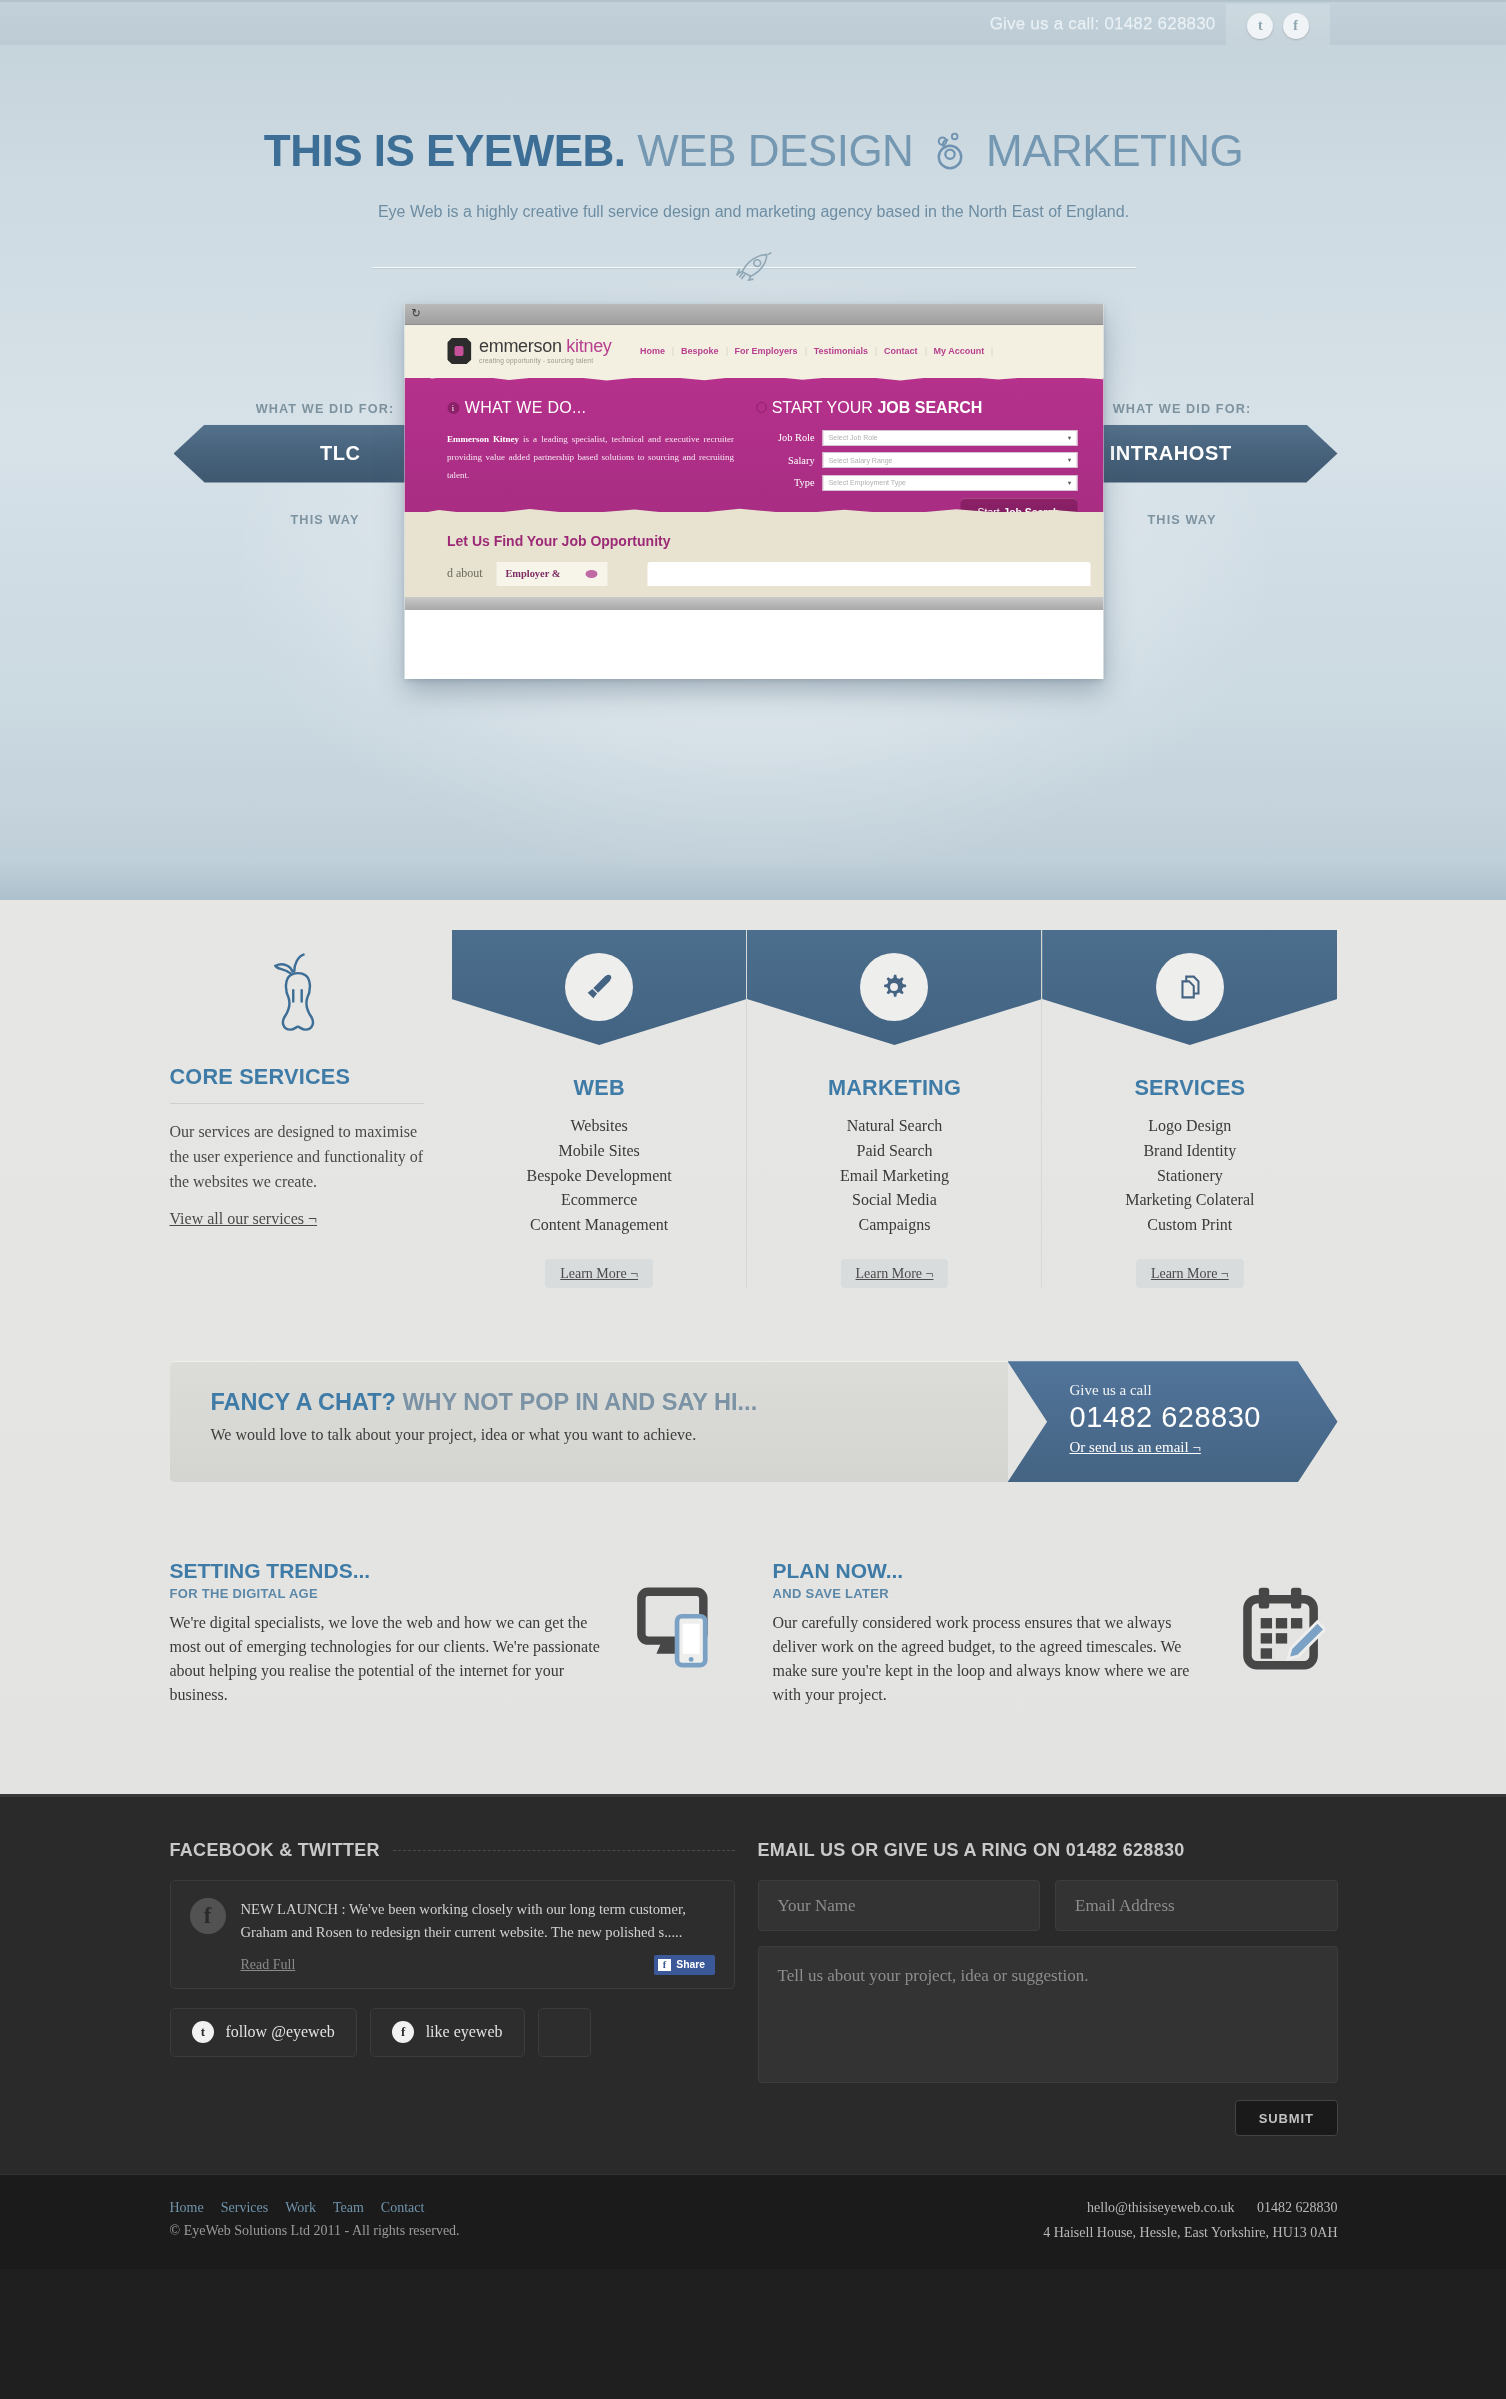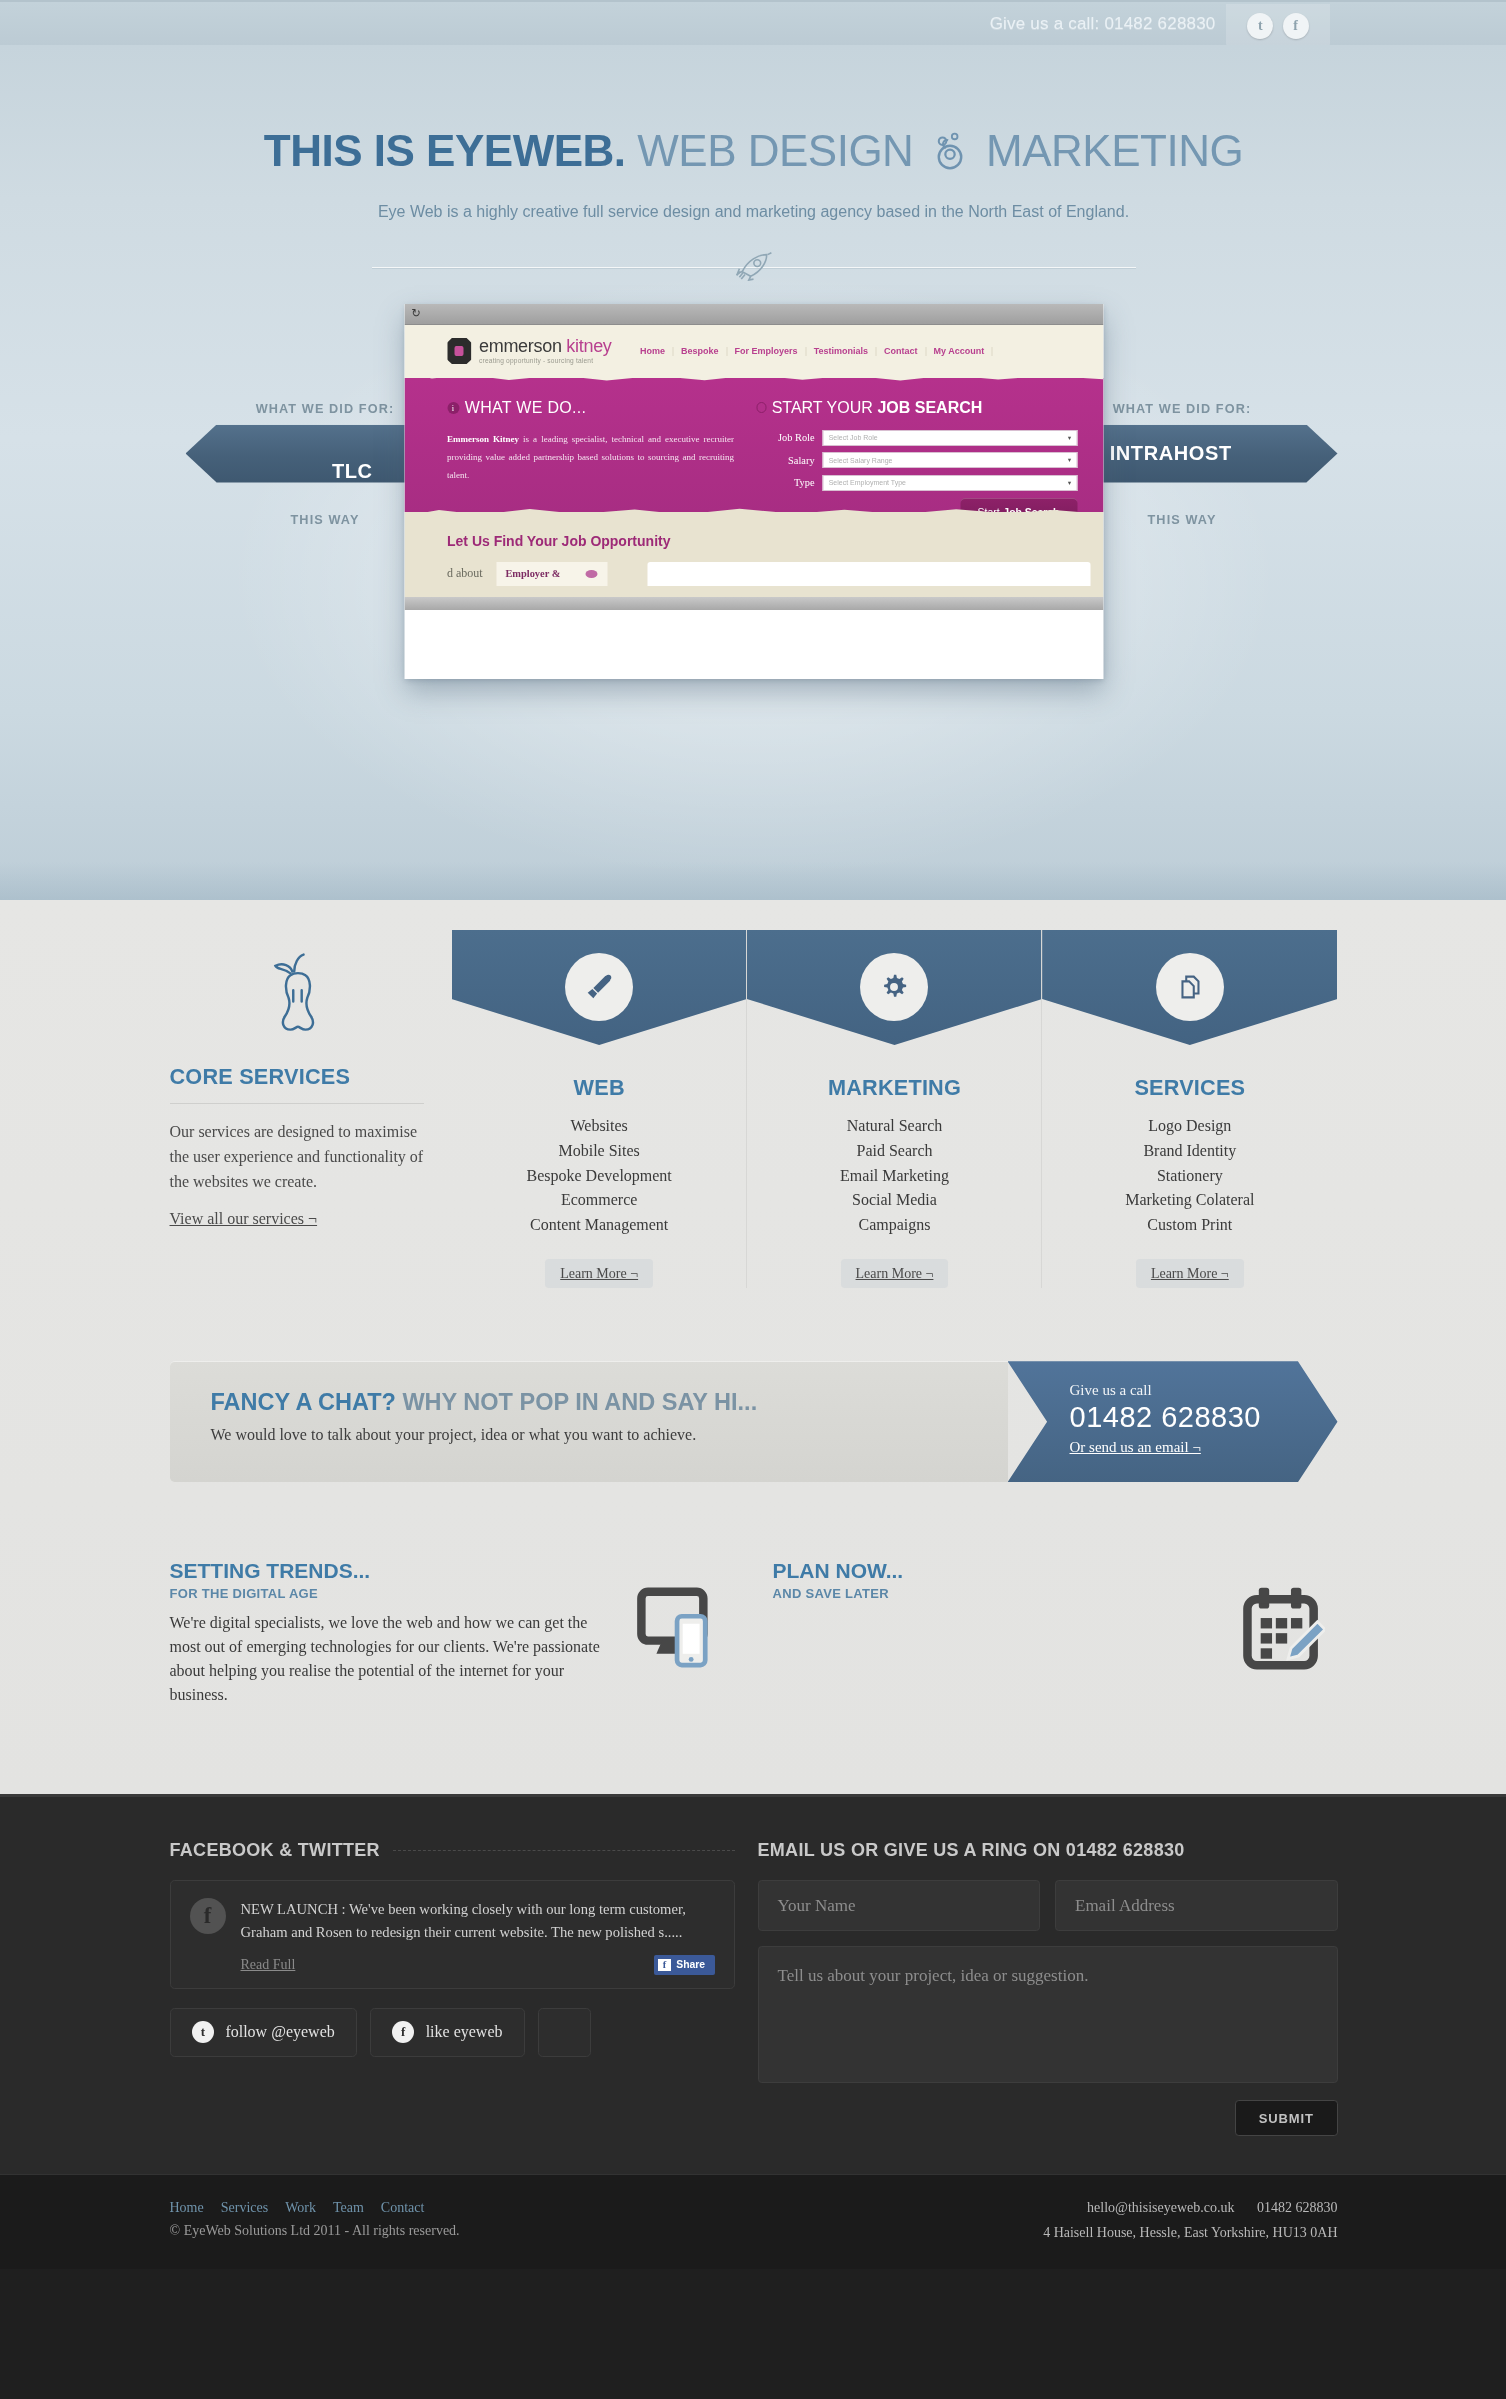--- a/index.html
+++ b/index.html
@@ -121,21 +121,21 @@
   .arrow {
     position: absolute; top: 121px; height: 58px; width: 311px;
     background: linear-gradient(180deg,#54718c 0%, #46617a 52%, #3e5870 100%);
     display: flex; align-items: center; justify-content: center;
     color: #fff; font-size: 20px; font-weight: bold; letter-spacing: 0.6px;
     font-family: "Liberation Sans", sans-serif;
     box-shadow: 0 1.9px 3.8px rgba(60,85,105,.3);
   }
   .arrow.left { left: -19px; clip-path: polygon(10% 0, 100% 0, 100% 100%, 10% 100%, 0 50%); padding-left: 22.6px; }
   .arrow.right { right: -19px; clip-path: polygon(0 0, 90% 0, 100% 50%, 90% 100%, 0 100%); padding-right: 22.6px; }
-  .arrow.left { left: 16px; align-items: flex-end; }
+  .arrow.left { left: 4px; }
   .arrow.right { right: 0px; }
   .sidelabel.l { left: 0; }
   .sidelabel.r { right: 0; }
 
   
   .browser {
     position: absolute; left: 50%; transform: translateX(-50%);
     top: 0; width: 699px; height: 375px;
     background: #fff;
     box-shadow: 0 13px 26px rgba(70,95,115,.38), 0 1.9px 5.6px rgba(60,85,105,.25);
@@ -656,20 +656,21 @@
             <rect x="48" y="34" width="30" height="52" rx="5" fill="#eeeeec" stroke="#7ba2c4" stroke-width="5"></rect>
             <rect x="54" y="42" width="18" height="32" fill="#ffffff"></rect>
             <circle cx="63" cy="80" r="2.6" fill="#7ba2c4"></circle>
           </svg>
         </div>
       </div>
       <div class="tcol">
         <div class="txt">
           <h3>PLAN NOW...</h3>
           <h5>AND SAVE LATER</h5>
+          <p>Our carefully considered work process ensures that we always deliver work on the agreed budget, to the agreed timescales. We make sure you're kept in the loop and always know where we are with your project.</p>
         </div>
         <div class="ticon">
           <svg width="87" height="87" viewBox="0 0 92 92">
             <g fill="#474747">
               <rect x="22" y="4" width="11" height="22" rx="3"></rect>
               <rect x="56" y="4" width="11" height="22" rx="3"></rect>
             </g>
             <rect x="10" y="16" width="70" height="70" rx="10" fill="none" stroke="#474747" stroke-width="9"></rect>
             <g fill="#474747">
               <rect x="24" y="36" width="12" height="11"></rect>

